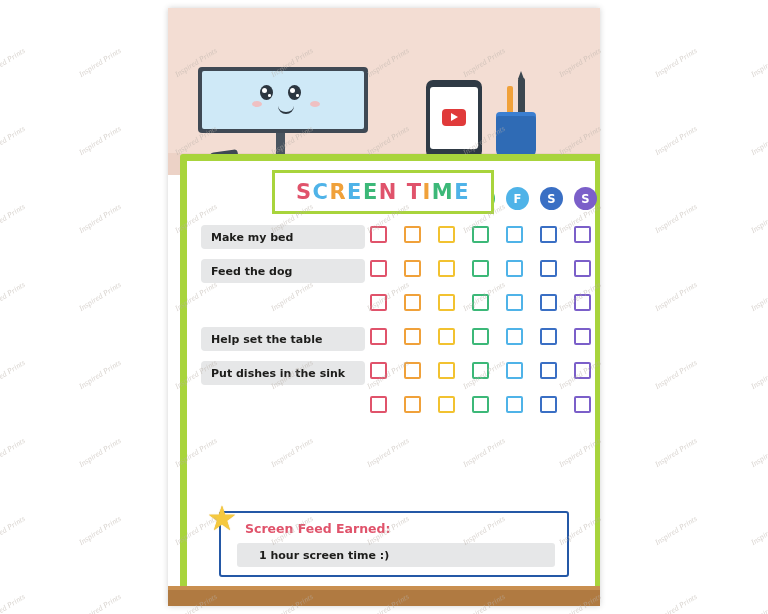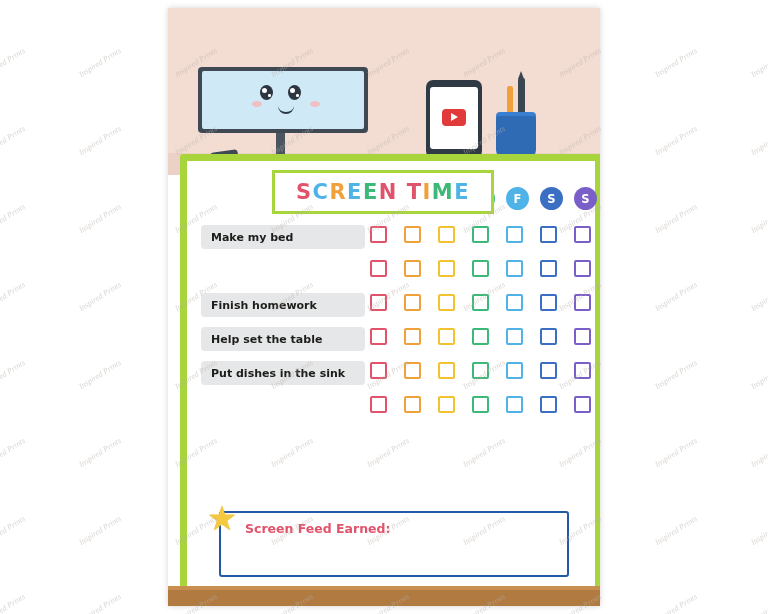--- a/index.html
+++ b/index.html
@@ -429,32 +429,32 @@
           </div>
           <div class="cbox" style="left: 169px; border-color: rgb(224, 83, 107);"></div>
           <div class="cbox" style="left: 203px; border-color: rgb(240, 161, 58);"></div>
           <div class="cbox" style="left: 237px; border-color: rgb(242, 194, 48);"></div>
           <div class="cbox" style="left: 271px; border-color: rgb(60, 184, 120);"></div>
           <div class="cbox" style="left: 305px; border-color: rgb(79, 179, 232);"></div>
           <div class="cbox" style="left: 339px; border-color: rgb(58, 111, 196);"></div>
           <div class="cbox" style="left: 373px; border-color: rgb(123, 95, 201);"></div>
         </div>
         <div class="row">
+          <div class="chore-pill">
+            <span class="chore-label">Feed the dog</span>
+          </div>
           <div class="cbox" style="left: 169px; border-color: rgb(224, 83, 107);"></div>
           <div class="cbox" style="left: 203px; border-color: rgb(240, 161, 58);"></div>
           <div class="cbox" style="left: 237px; border-color: rgb(242, 194, 48);"></div>
           <div class="cbox" style="left: 271px; border-color: rgb(60, 184, 120);"></div>
           <div class="cbox" style="left: 305px; border-color: rgb(79, 179, 232);"></div>
           <div class="cbox" style="left: 339px; border-color: rgb(58, 111, 196);"></div>
           <div class="cbox" style="left: 373px; border-color: rgb(123, 95, 201);"></div>
         </div>
         <div class="row">
-          <div class="chore-pill">
-            <span class="chore-label">Finish homework</span>
-          </div>
           <div class="cbox" style="left: 169px; border-color: rgb(224, 83, 107);"></div>
           <div class="cbox" style="left: 203px; border-color: rgb(240, 161, 58);"></div>
           <div class="cbox" style="left: 237px; border-color: rgb(242, 194, 48);"></div>
           <div class="cbox" style="left: 271px; border-color: rgb(60, 184, 120);"></div>
           <div class="cbox" style="left: 305px; border-color: rgb(79, 179, 232);"></div>
           <div class="cbox" style="left: 339px; border-color: rgb(58, 111, 196);"></div>
           <div class="cbox" style="left: 373px; border-color: rgb(123, 95, 201);"></div>
         </div>
         <div class="row">
           <div class="chore-pill">
@@ -487,20 +487,23 @@
           <div class="cbox" style="left: 271px; border-color: rgb(60, 184, 120);"></div>
           <div class="cbox" style="left: 305px; border-color: rgb(79, 179, 232);"></div>
           <div class="cbox" style="left: 339px; border-color: rgb(58, 111, 196);"></div>
           <div class="cbox" style="left: 373px; border-color: rgb(123, 95, 201);"></div>
         </div>
       </div>
 
     <div class="earned-wrap">
       <div class="earned-box">
         <div class="earned-title">Screen Feed Earned:</div>
+        <div class="earned-field">
+          <span class="earned-value">1 hour screen time :)</span>
+        </div>
       </div>
       <div class="star">★</div>
     </div>
   </div>
 
   <div class="title-banner">
     <div class="title-text"><span style="color: rgb(224, 83, 107);">S</span><span style="color: rgb(79, 179, 232);">C</span><span style="color: rgb(240, 161, 58);">R</span><span style="color: rgb(79, 179, 232);">E</span><span style="color: rgb(60, 184, 120);">E</span><span style="color: rgb(224, 83, 107);">N</span><span style="color: rgb(255, 255, 255);">&nbsp;</span><span style="color: rgb(224, 83, 107);">T</span><span style="color: rgb(240, 161, 58);">I</span><span style="color: rgb(60, 184, 120);">M</span><span style="color: rgb(79, 179, 232);">E</span></div>
   </div>
 
   <div class="wood"></div>

